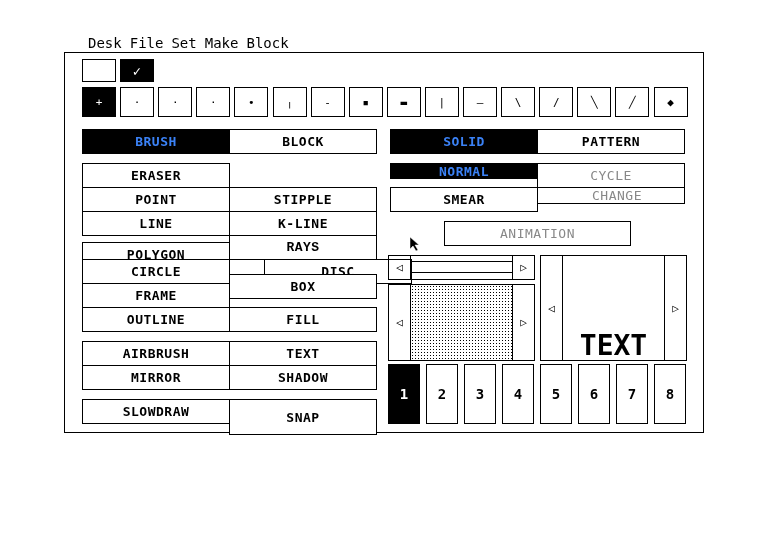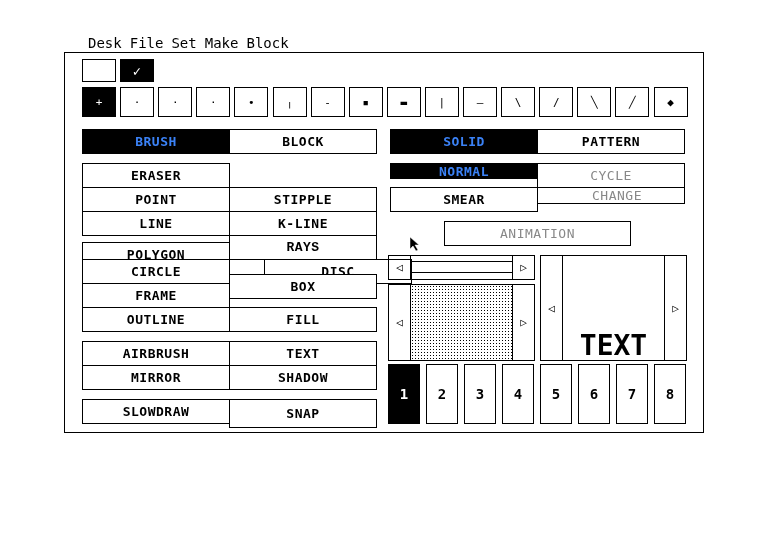--- a/index.html
+++ b/index.html
@@ -111,21 +111,21 @@
     <div class="btn" style="left: 229px; top: 259px; width: 148px; height: 25px; margin-left: 35px;">DISC</div>
     <div class="btn" style="left: 82px; top: 283px; width: 148px; height: 25px;">FRAME</div>
     <div class="btn" style="left: 229px; top: 274px; width: 148px; height: 25px;">BOX</div>
     <div class="btn" style="left: 82px; top: 307px; width: 148px; height: 25px;">OUTLINE</div>
     <div class="btn" style="left: 229px; top: 307px; width: 148px; height: 25px;">FILL</div>
     <div class="btn" style="left: 82px; top: 341px; width: 148px; height: 25px;">AIRBRUSH</div>
     <div class="btn" style="left: 229px; top: 341px; width: 148px; height: 25px;">TEXT</div>
     <div class="btn" style="left: 82px; top: 365px; width: 148px; height: 25px;">MIRROR</div>
     <div class="btn" style="left: 229px; top: 365px; width: 148px; height: 25px;">SHADOW</div>
     <div class="btn" style="left: 82px; top: 399px; width: 148px; height: 25px;">SLOWDRAW</div>
-    <div class="btn" style="left: 229px; top: 399px; width: 148px; height: 29px;">SNAP</div>
+    <div class="btn" style="left: 229px; top: 399px; width: 148px; height: 36px;">SNAP</div>
   </div>
 
 <div class="btn sel" style="left:390px; top:163px; width:148px; height:16px;">NORMAL</div>
 <div class="btn dis" style="left:537px; top:163px; width:148px; height:25px;">CYCLE</div>
 <div class="btn" style="left:390px; top:187px; width:148px; height:25px;">SMEAR</div>
 <div class="btn dis" style="left:537px; top:187px; width:148px; height:17px;padding-left:12px;">CHANGE</div>
 <div class="btn dis" style="left:444px; top:221px; width:187px; height:25px;">ANIMATION</div>
 
 <svg class="abs" style="left:409px; top:236px;" width="12" height="16">
   <path d="M1 1 L1 13 L4 10 L7 15 L9 14 L6 9 L10 9 Z" fill="#000" stroke="#fff" stroke-width="0.5"></path>

